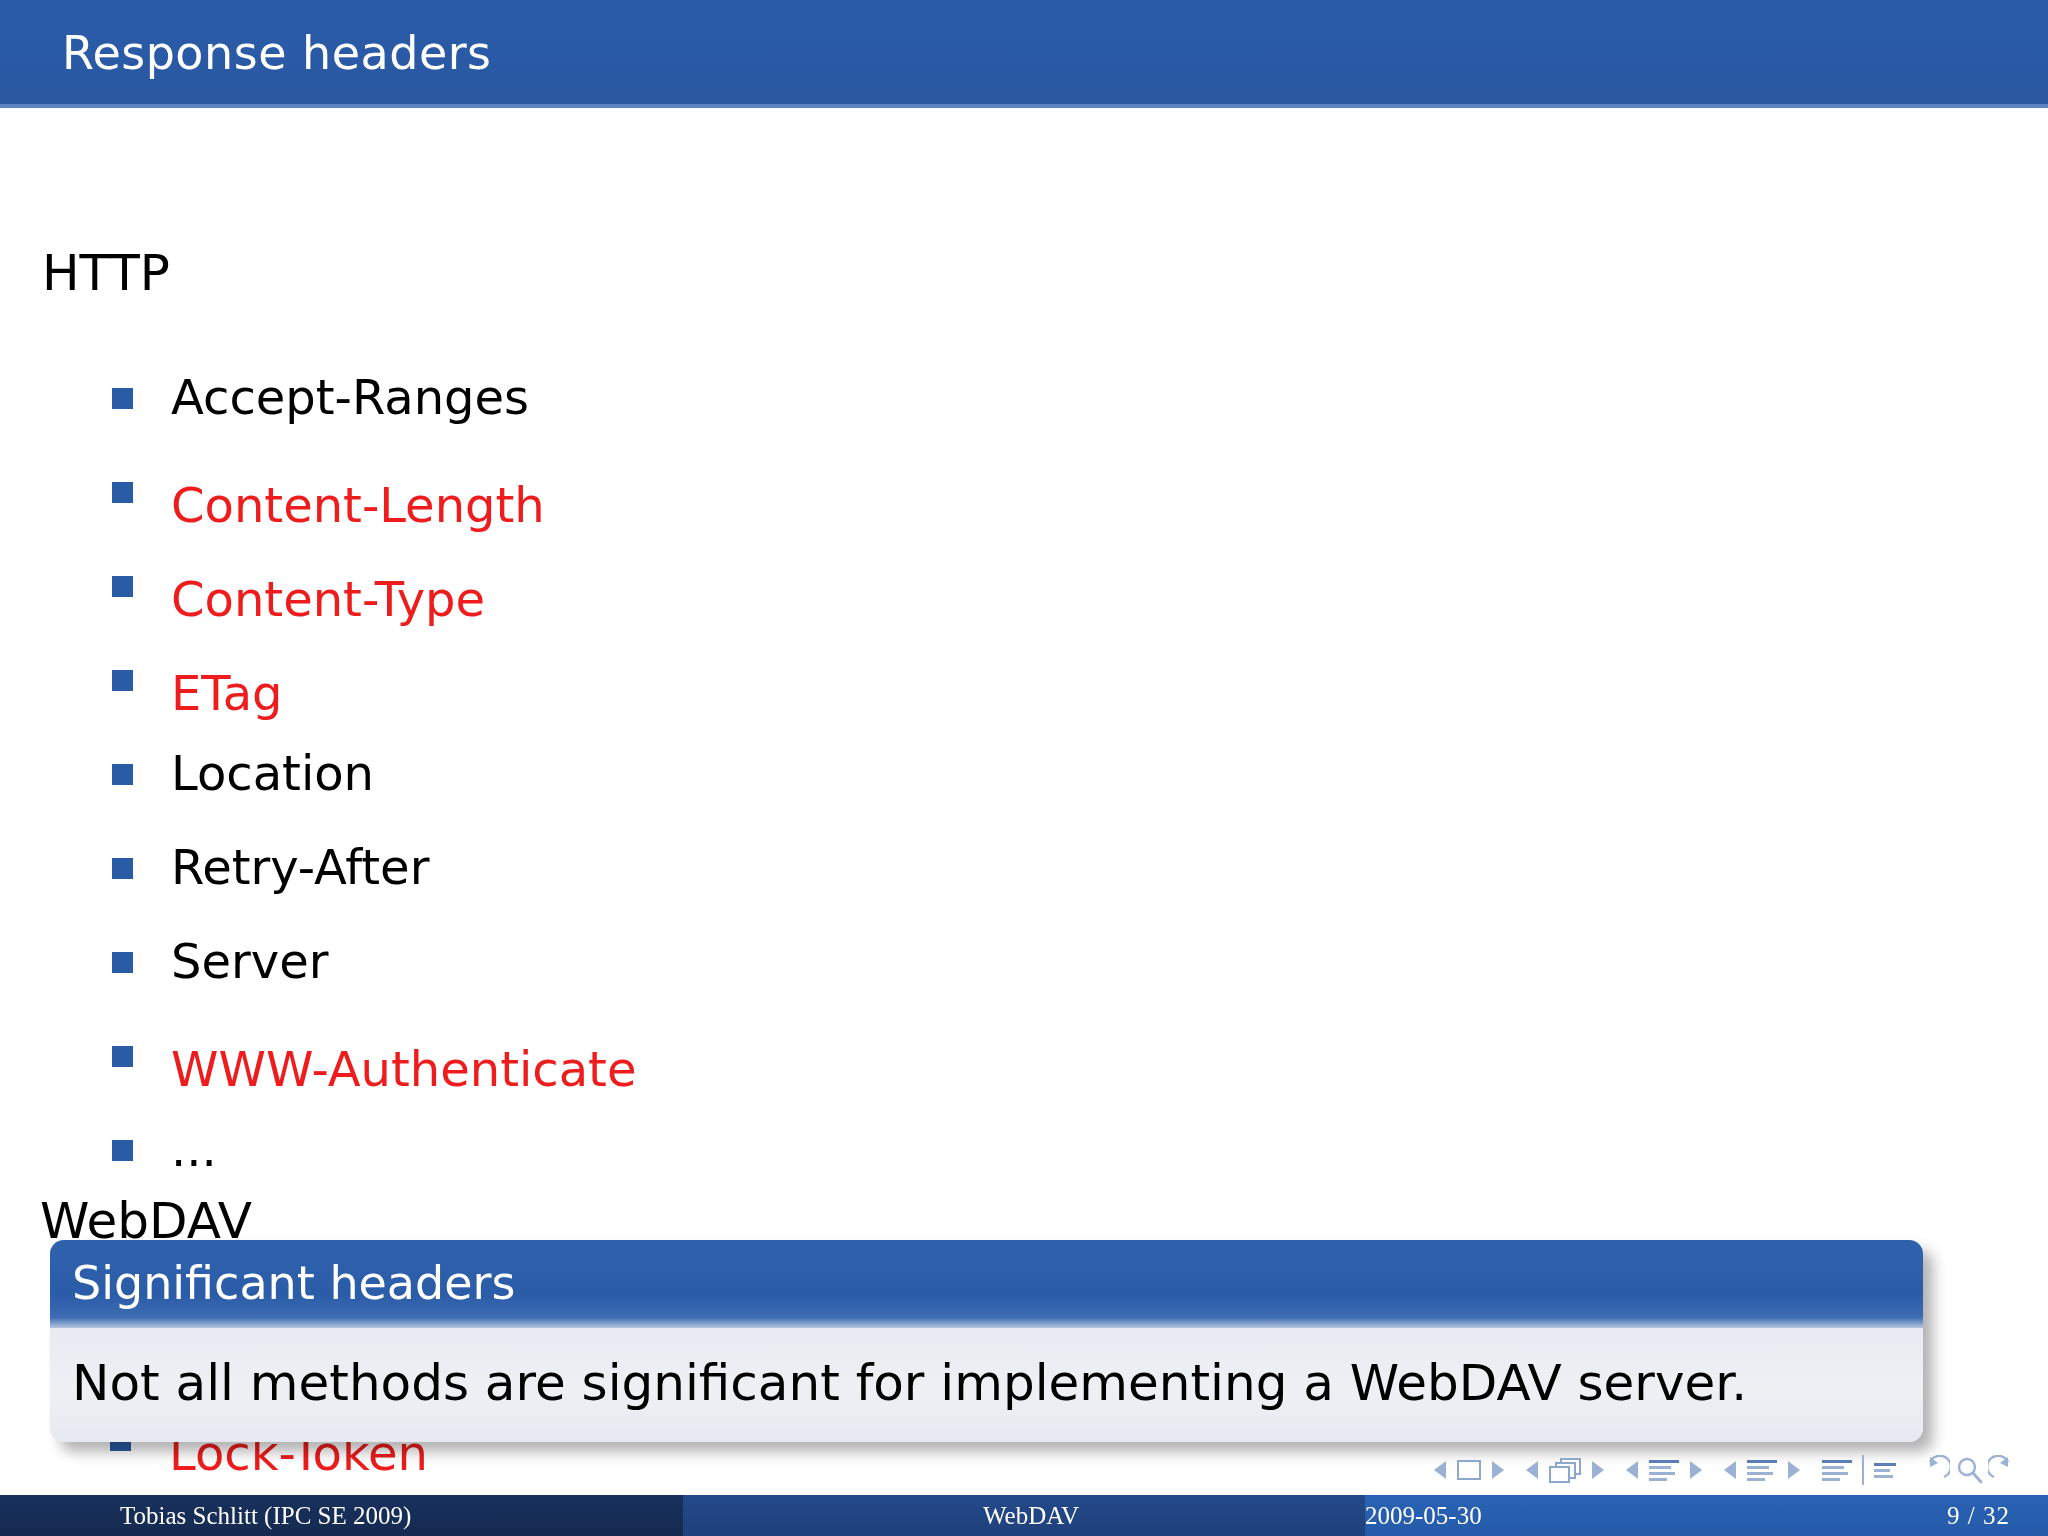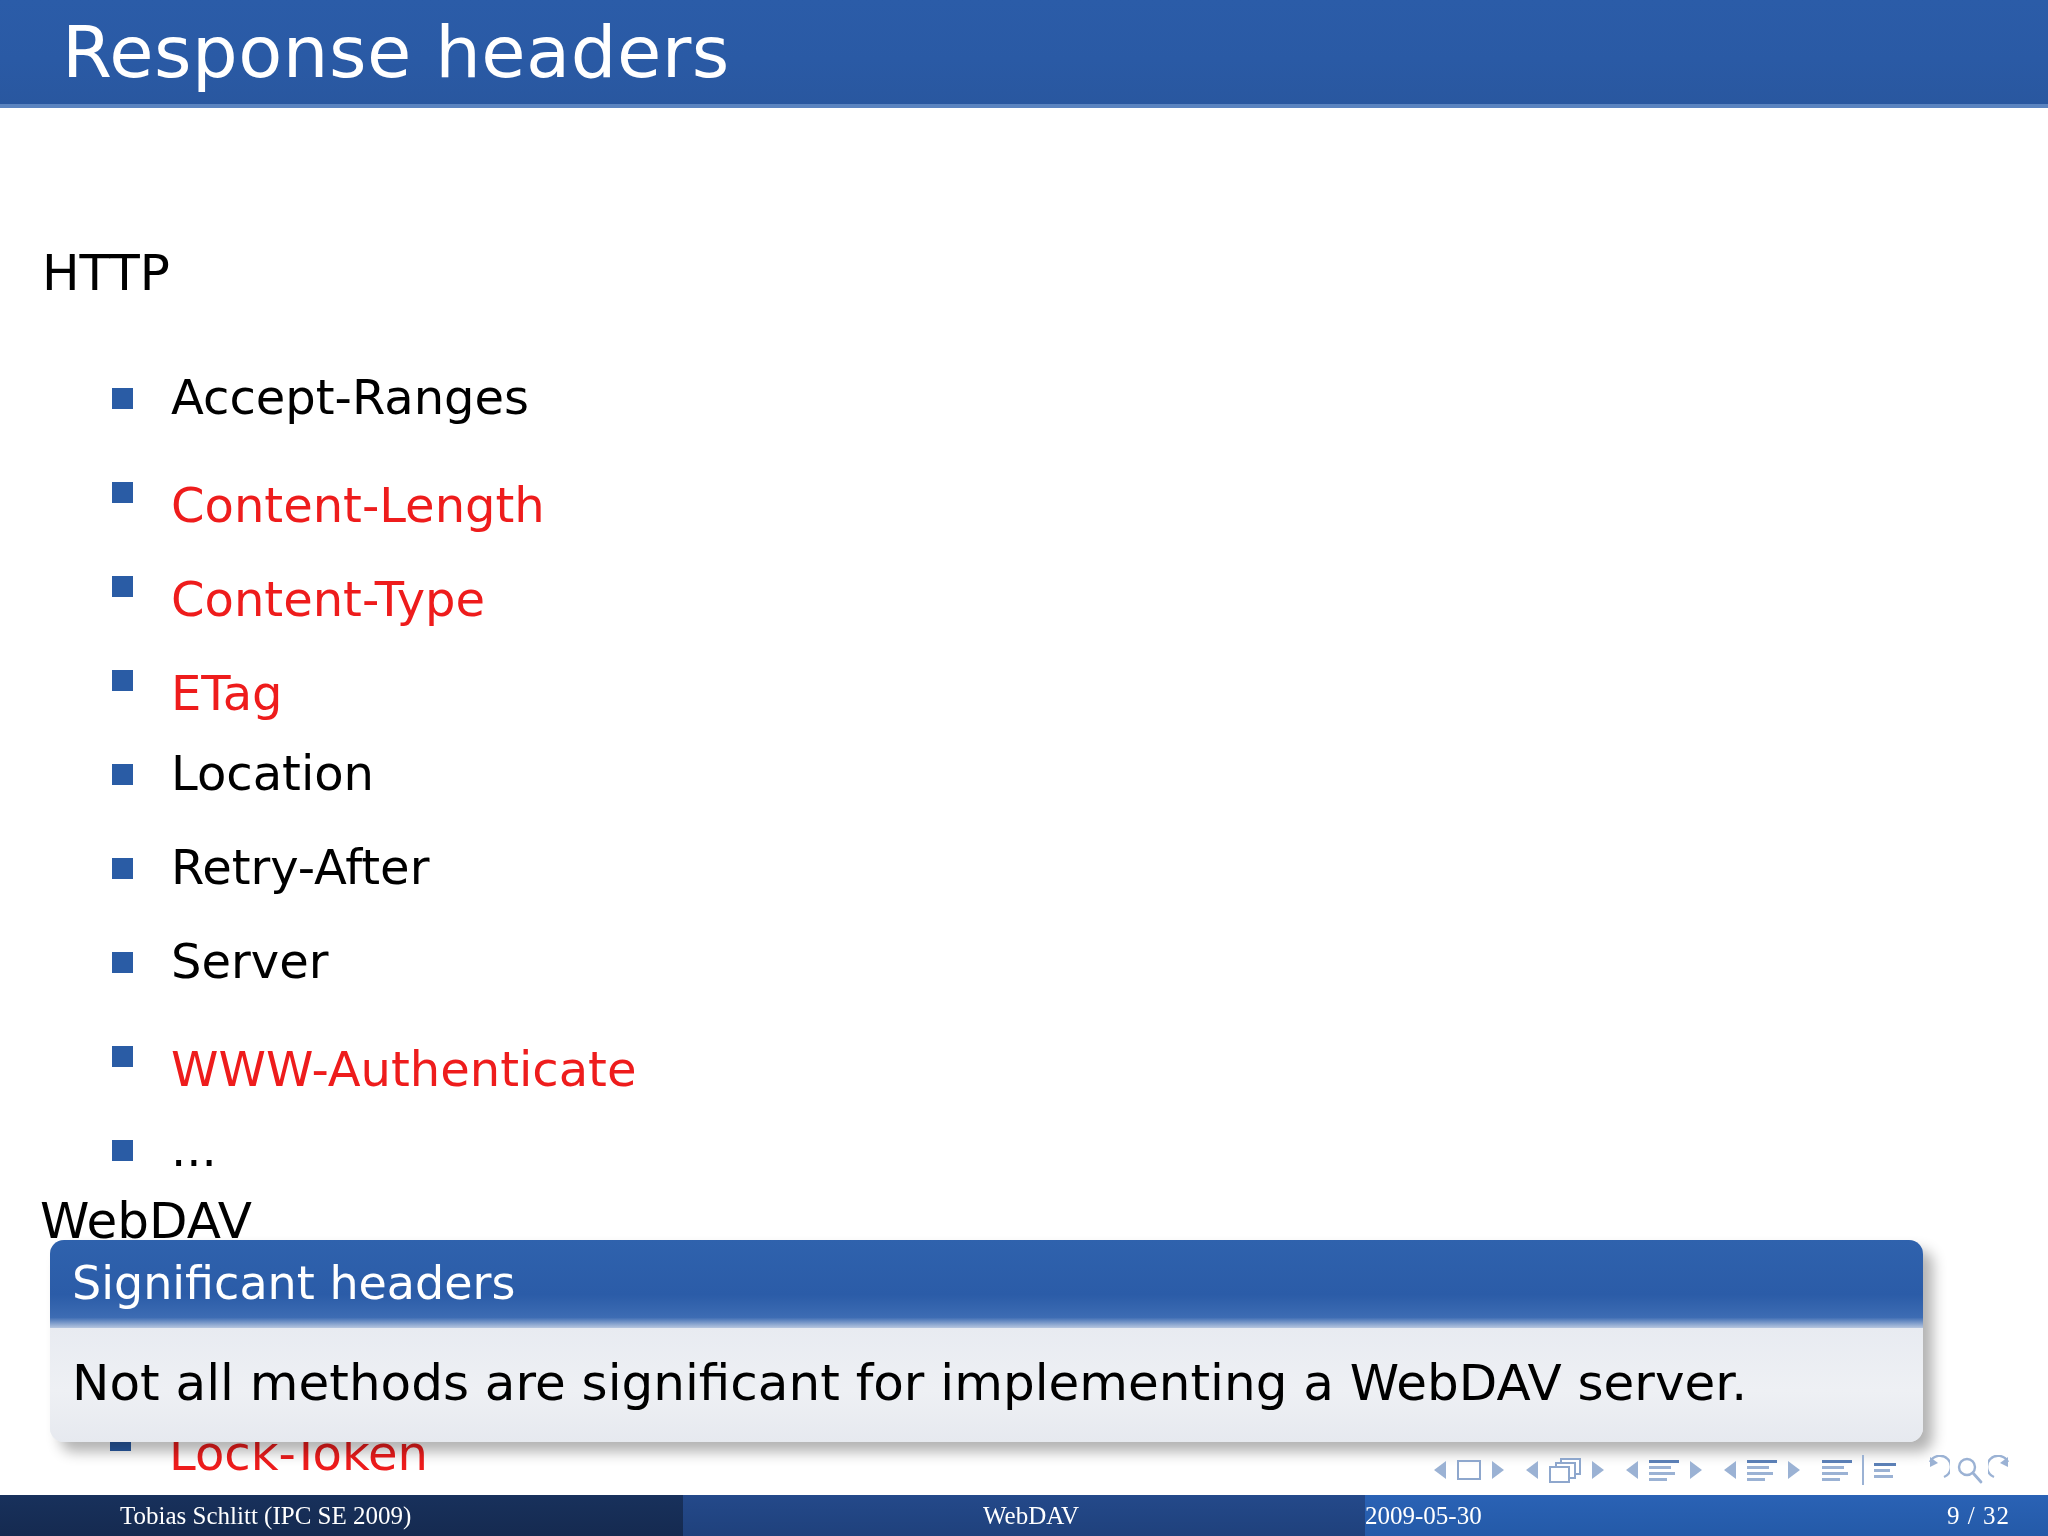--- a/index.html
+++ b/index.html
@@ -31,21 +31,21 @@
     width: 100%;
     height: 4px;
     background: #5b84c0;
   }
   .slide-title {
     position: absolute;
     left: 62px;
     top: 50%;
     transform: translateY(-52%);
     color: #ffffff;
-    font-size: 72px;
+    font-size: 46px;
     font-weight: normal;
     letter-spacing: 0.5px;
     white-space: nowrap;
   }
 
   
   .slide-body {
     position: absolute;
     left: 0;
     top: 108px;

